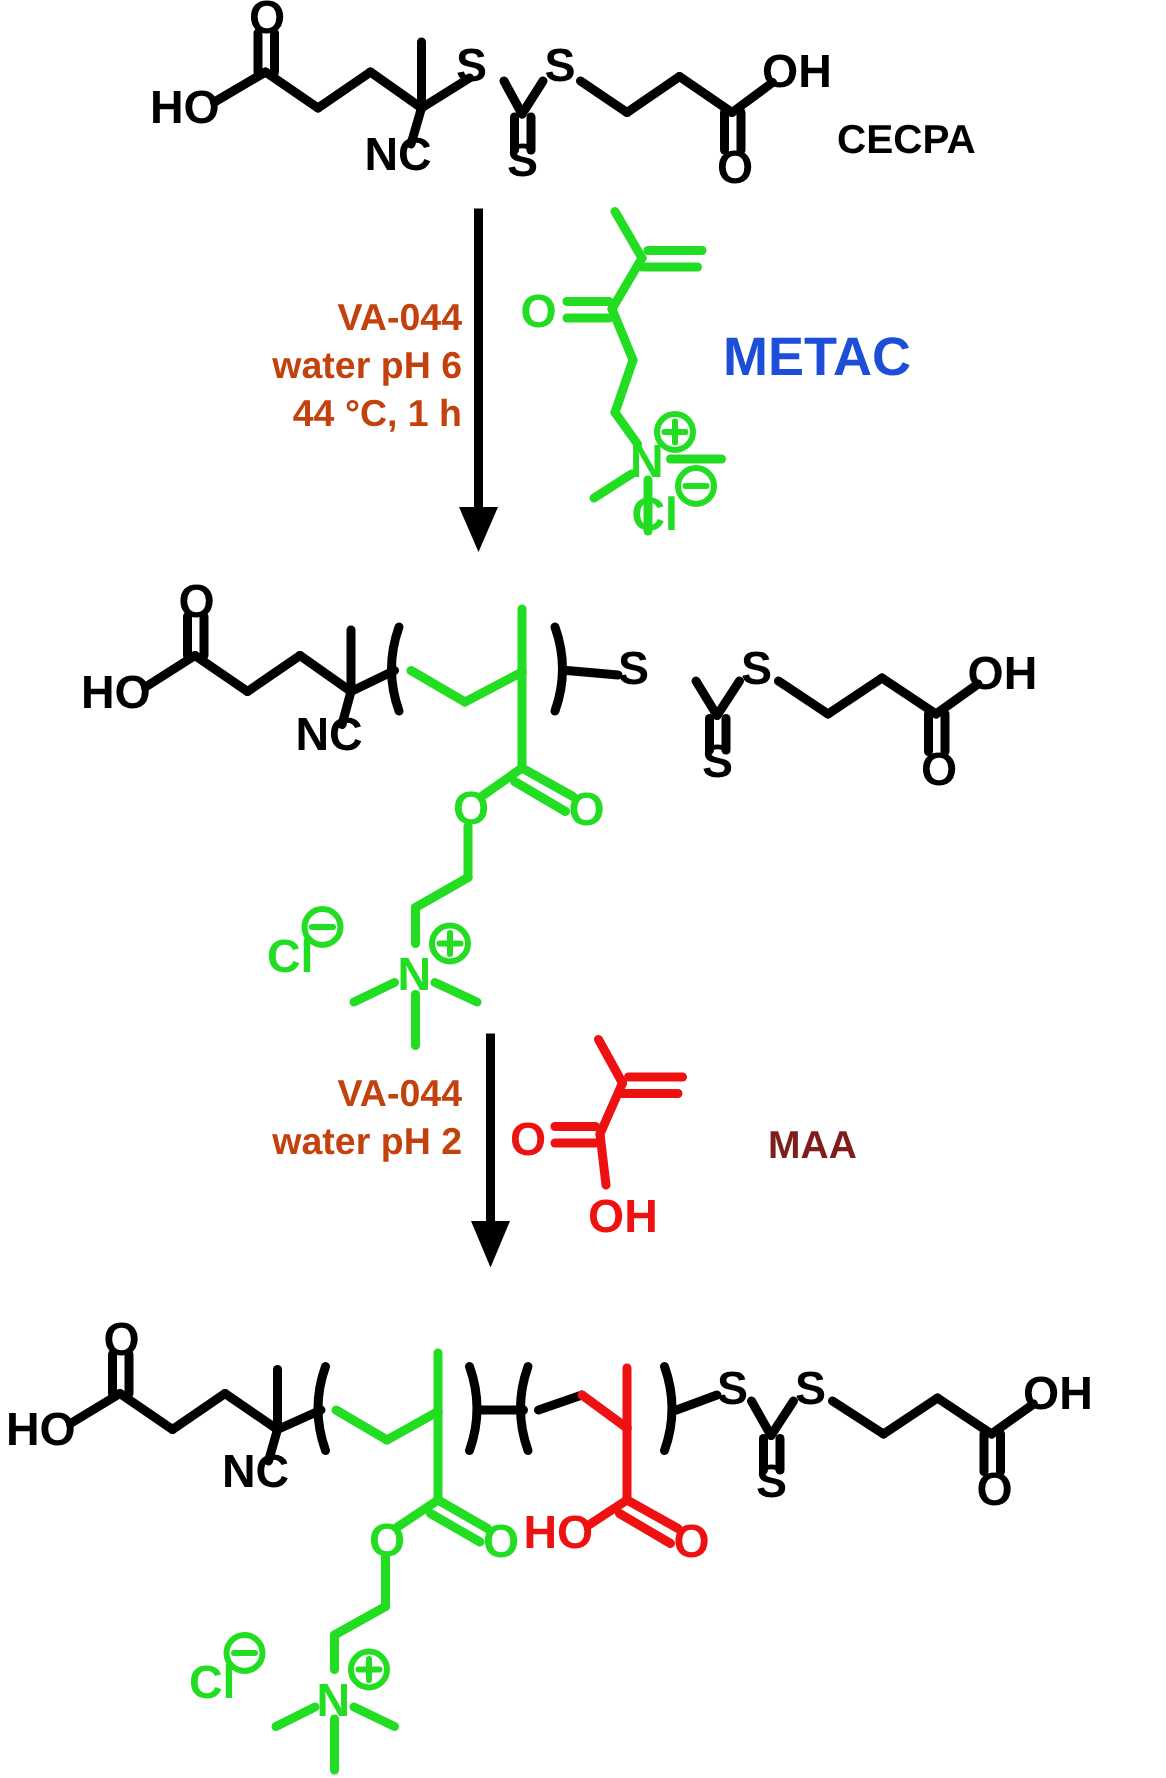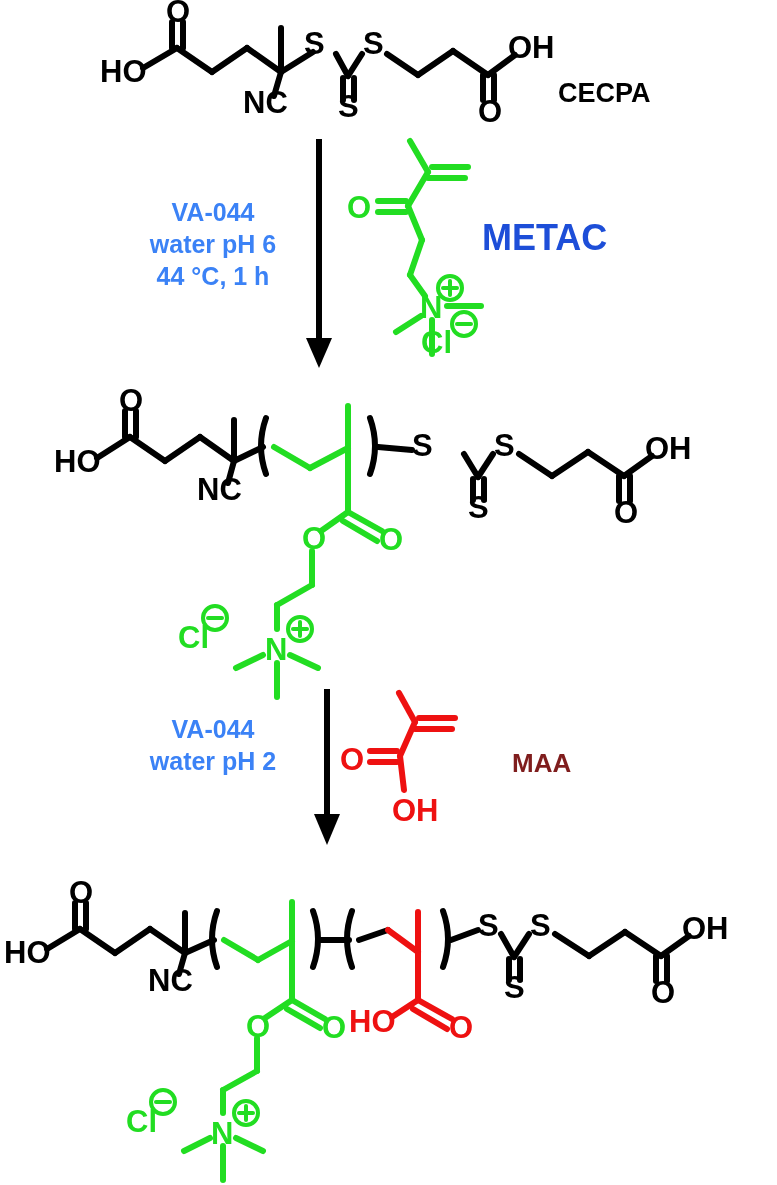--- a/index.html
+++ b/index.html
@@ -16,23 +16,23 @@
   }
   #scheme {
     position: absolute;
     left: 0;
     top: 0;
     width: 777px;
     height: 1185px;
   }
   .cond-text {
     position: absolute;
-    text-align: center;
+    text-align: right;
     font-weight: bold;
-    color: #3b82f6;
+    color: #c2410c;
     font-family: "Liberation Sans", sans-serif;
     line-height: 1.28;
     white-space: nowrap;
   }
   .cond-line { display: block; }
   .label-tag {
     position: absolute;
     font-weight: bold;
     font-family: Liberation Sans, sans-serif;
     white-space: nowrap;

